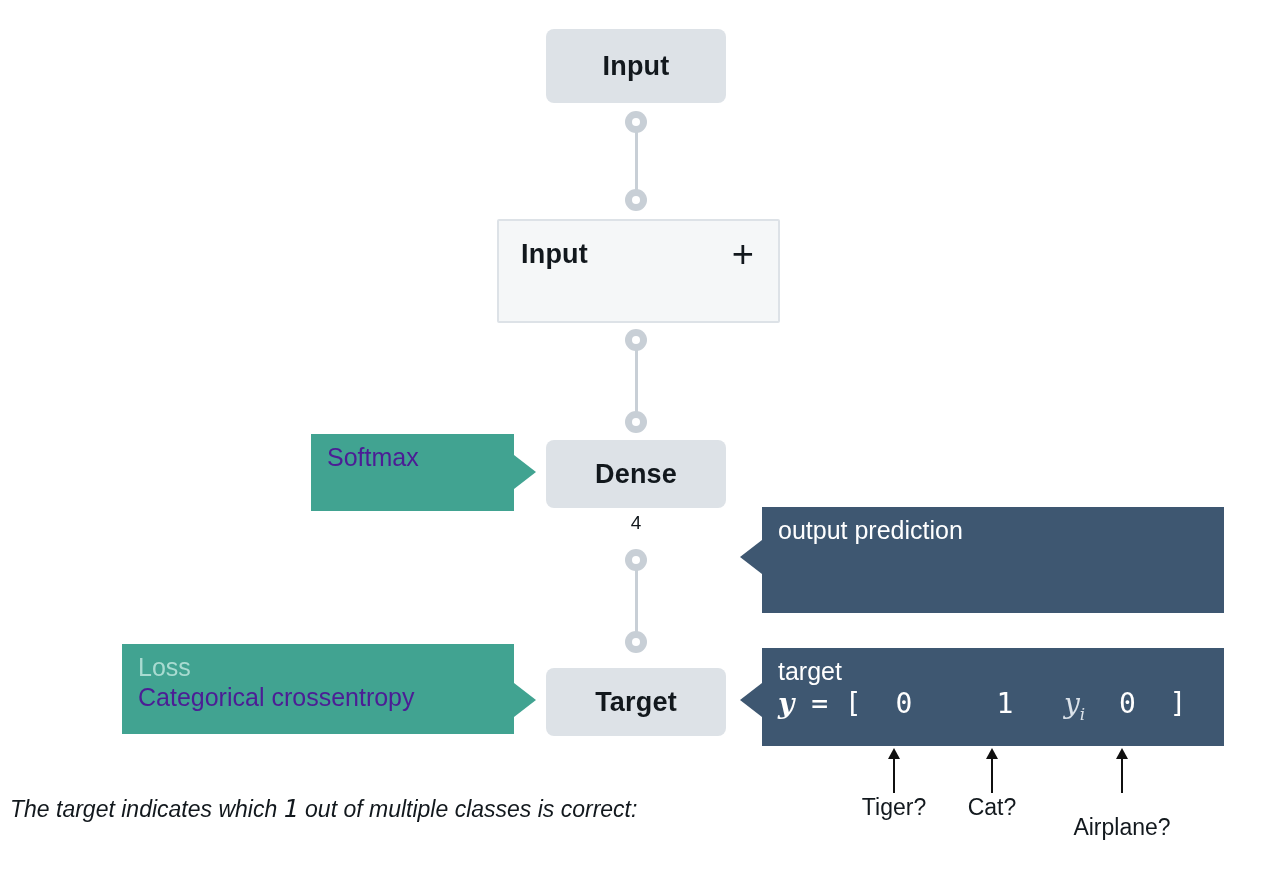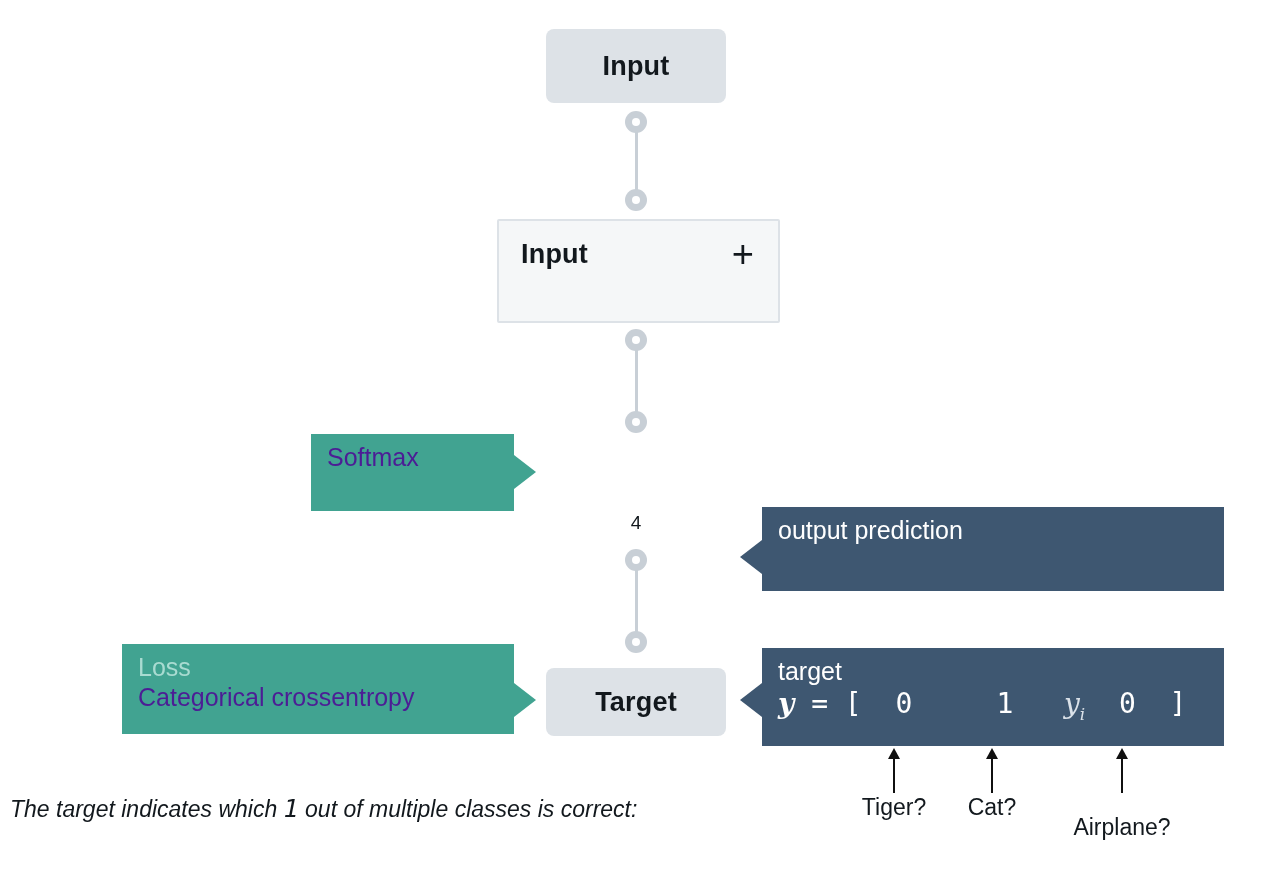--- a/index.html
+++ b/index.html
@@ -228,39 +228,42 @@
 
   <div class="layer-block" style="left:546px; top:29px; width:180px; height:74px;">
     <span>Input</span>
   </div>
 
   <div class="model-block" style="left:497px; top:219px; width:279px; height:100px;">
     <span class="model-title">Input</span>
     <span class="model-plus">+</span>
   </div>
 
+  <div class="layer-block" style="left:546px; top:440px; width:180px; height:68px;">
+    <span>Dense</span>
+  </div>
   <div class="unit-label" style="left:546px; top:512px; width:180px;">4</div>
 
   <div class="layer-block" style="left:546px; top:668px; width:180px; height:68px;">
     <span>Target</span>
   </div>
 
   <div class="teal-callout" style="left:311px; top:434px; width:203px; height:77px;">
     <span class="ln2">Softmax</span>
   </div>
   <div class="teal-arrow" style="left:514px; top:455px;"></div>
 
   <div class="teal-callout" style="left:122px; top:644px; width:392px; height:90px;">
     <span class="ln1">Loss</span>
     <span class="ln2">Categorical crossentropy</span>
   </div>
   <div class="teal-arrow" style="left:514px; top:683px;"></div>
 
   <div class="slate-notch" style="left:740px; top:540px;"></div>
-  <div class="slate-box" style="left:762px; top:507px; width:462px; height:84px;">
+  <div class="slate-box" style="left:762px; top:507px; width:462px; height:106px;">
     <span class="cap">output prediction</span>
   </div>
 
   <div class="slate-notch" style="left:740px; top:683px;"></div>
   <div class="slate-box" style="left:762px; top:648px; width:462px; height:98px;">
     <span class="cap">target</span>
     <span class="vec"><span class="sym">y</span> = [  0     1   <span class="symi">y<sub>i</sub></span>  0  ]</span>
   </div>
 
   <div class="class-arrow-shaft" style="left:893px; top:757px; height:36px;"></div>

